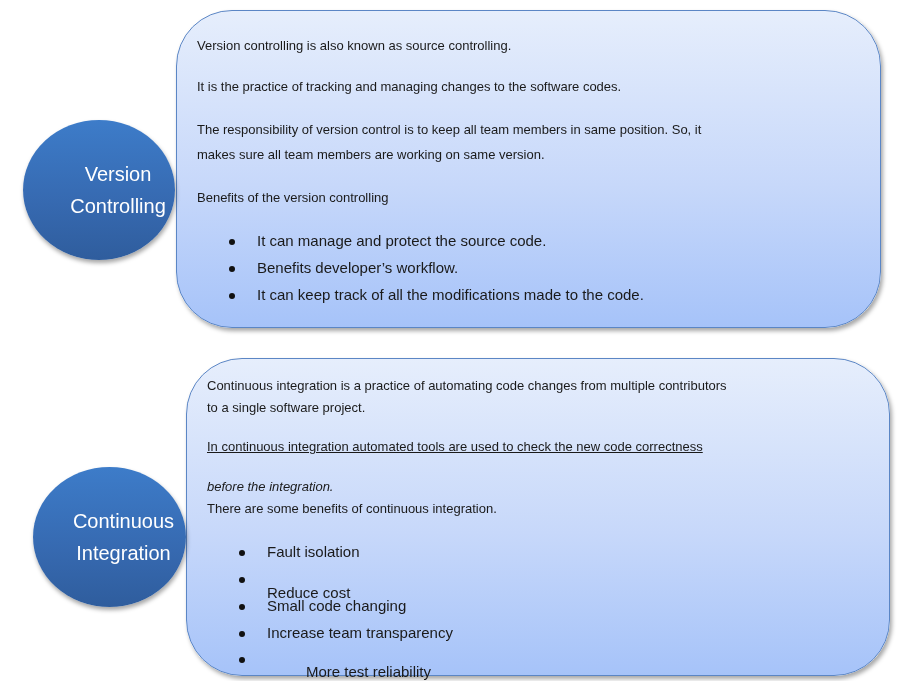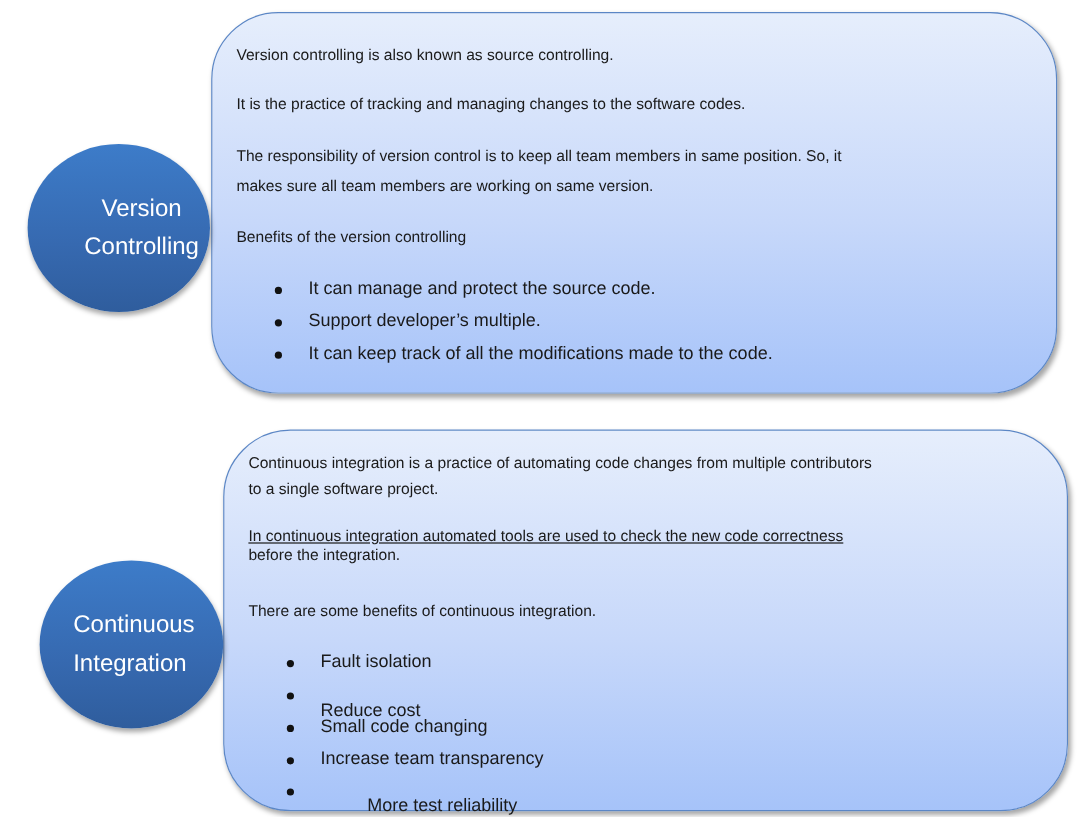--- a/index.html
+++ b/index.html
@@ -20,54 +20,54 @@
     border-radius:50%;
     background:linear-gradient(to bottom, #3d7cc9 0%, #3669b0 60%, #2f5d9d 100%);
     box-shadow:1px 3px 4px rgba(0,0,0,0.35);
     color:#ffffff;
     font-size:20px;
     line-height:32px;
     display:flex; flex-direction:column; justify-content:center;
     box-sizing:border-box;
   }
   #circle1 { left:23px; top:120px; width:152px; height:140px; padding-left:38px;text-align:center; }
-  #circle2 { left:33px; top:467px; width:153px; height:140px; padding-left:28px; }
+  #circle2 { left:33px; top:467px; width:153px; height:140px; padding-left:28px;align-items:center; }
   .circle span { display:block; white-space:nowrap; }
   .txt { position:absolute; font-size:13px; line-height:22px; white-space:nowrap; }
   .bullet { position:absolute; font-size:15px; line-height:22px; white-space:nowrap; }
   .dot { position:absolute; width:6px; height:6px; border-radius:50%; background:#111; }
 </style>
 </head>
 <body>
 
 <div id="box1" class="box">
   <div class="txt" style="left:20px;top:24px;">Version controlling is also known as source controlling.</div>
   <div class="txt" style="left:20px;top:108px;">The responsibility of version control is to keep all team members in same position. So, it</div>
   <div class="txt" style="left:20px;top:65px;">It is the practice of tracking and managing changes to the software codes.</div>
   <div class="txt" style="left:20px;top:133px;">makes sure all team members are working on same version.</div>
   <div class="txt" style="left:20px;top:176px;">Benefits of the version controlling</div>
 
   <div class="dot" style="left:52px;top:228px;"></div>
   <div class="bullet" style="left:80px;top:219px;">It can manage and protect the source code.</div>
   <div class="dot" style="left:52px;top:255px;"></div>
-  <div class="bullet" style="left:80px;top:246px;">Support developer’s multiple.</div>
+  <div class="bullet" style="left:80px;top:246px;">Benefits developer’s workflow.</div>
   <div class="dot" style="left:52px;top:282px;"></div>
   <div class="bullet" style="left:80px;top:273px;">It can keep track of all the modifications made to the code.</div>
 </div>
 
 <div id="circle1" class="circle">
   <span>Version</span>
   <span>Controlling</span>
 </div>
 
 <div id="box2" class="box">
   <div class="txt" style="left:20px;top:16px;">Continuous integration is a practice of automating code changes from multiple contributors</div>
   <div class="txt" style="left:20px;top:38px;">to a single software project.</div>
   <div class="txt" style="left:20px;top:77px;text-decoration:underline;">In continuous integration automated tools are used to check the new code correctness</div>
-  <div class="txt" style="left:20px;top:93px;">before the integration.</div>
+  <div class="txt" style="left:20px;top:117px;font-style:italic;">before the integration.</div>
   <div class="txt" style="left:20px;top:139px;">There are some benefits of continuous integration.</div>
 
   <div class="dot" style="left:52px;top:191px;"></div>
   <div class="bullet" style="left:80px;top:182px;">Fault isolation</div>
   <div class="dot" style="left:52px;top:218px;"></div>
   <div class="bullet" style="left:80px;top:209px;margin-top:14px;">Reduce cost</div>
   <div class="dot" style="left:52px;top:245px;"></div>
   <div class="bullet" style="left:80px;top:236px;">Small code changing</div>
   <div class="dot" style="left:52px;top:272px;"></div>
   <div class="bullet" style="left:80px;top:263px;text-align:center;">Increase team transparency</div>

